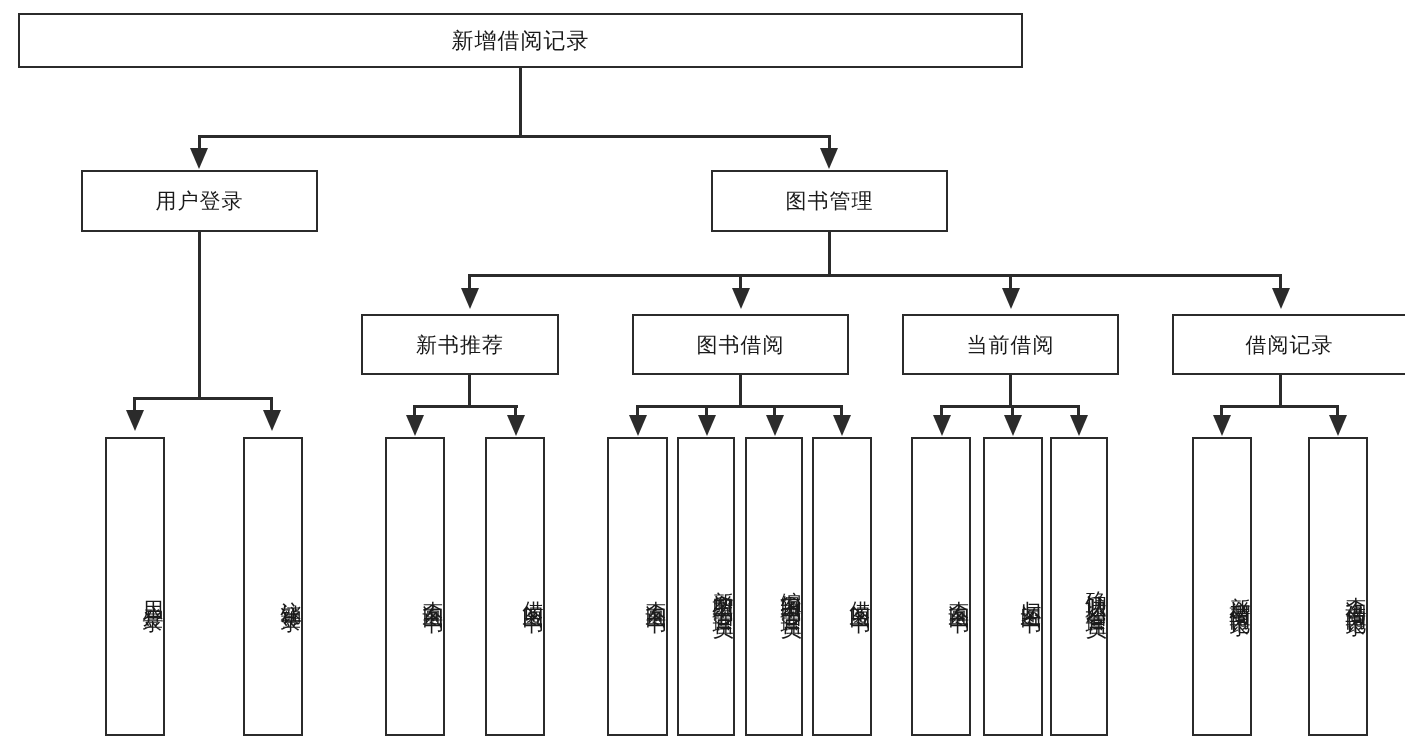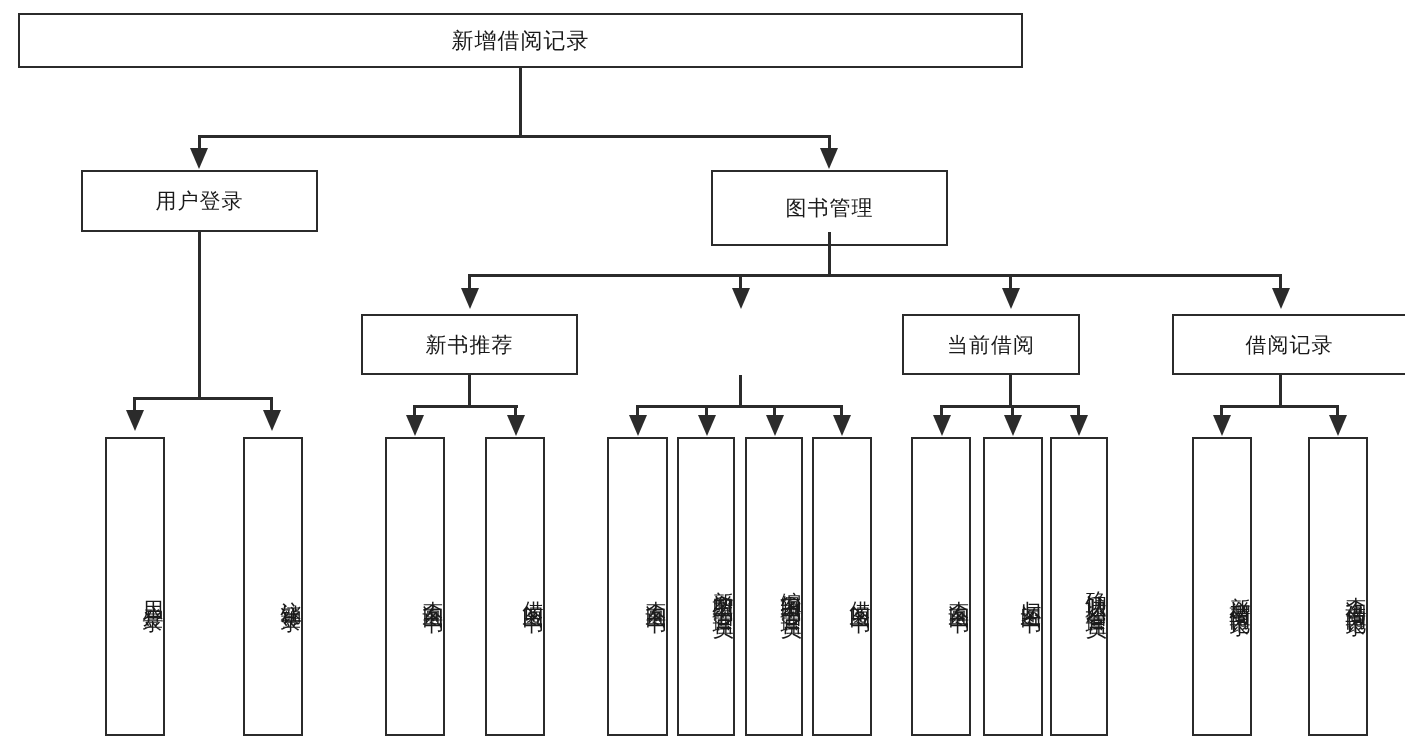--- a/index.html
+++ b/index.html
@@ -75,42 +75,43 @@
   <div class="node node-h node-root" style="left:18px; top:13px; width:1005px; height:55px;">新增借阅记录</div>
 
   <div class="edge edge-v" style="left:519px; top:68px; width:3px; height:69px;"></div>
   <div class="edge edge-h" style="left:198px; top:135px; width:633px; height:3px;"></div>
   <div class="edge edge-v" style="left:198px; top:135px; width:3px; height:15px;"></div>
   <div class="arrow" style="left:190px; top:148px;"></div>
   <div class="edge edge-v" style="left:828px; top:135px; width:3px; height:15px;"></div>
   <div class="arrow" style="left:820px; top:148px;"></div>
 
   <div class="node node-h" style="left:81px; top:170px; width:237px; height:62px;">用户登录</div>
-  <div class="node node-h" style="left:711px; top:170px; width:237px; height:76px;">图书管理</div>
+  <div class="node node-h" style="left:711px; top:170px; width:237px; height:62px;">图书管理</div>
 
   <div class="edge edge-v" style="left:198px; top:232px; width:3px; height:168px;"></div>
   <div class="edge edge-h" style="left:133px; top:397px; width:139px; height:3px;"></div>
   <div class="edge edge-v" style="left:133px; top:397px; width:3px; height:15px;"></div>
   <div class="arrow" style="left:126px; top:410px;"></div>
   <div class="edge edge-v" style="left:270px; top:397px; width:3px; height:15px;"></div>
   <div class="arrow" style="left:263px; top:410px;"></div>
 
   <div class="edge edge-v" style="left:828px; top:232px; width:3px; height:45px;"></div>
   <div class="edge edge-h" style="left:468px; top:274px; width:814px; height:3px;"></div>
   <div class="edge edge-v" style="left:468px; top:274px; width:3px; height:16px;"></div>
   <div class="arrow" style="left:461px; top:288px;"></div>
   <div class="edge edge-v" style="left:739px; top:274px; width:3px; height:16px;"></div>
   <div class="arrow" style="left:732px; top:288px;"></div>
   <div class="edge edge-v" style="left:1009px; top:274px; width:3px; height:16px;"></div>
   <div class="arrow" style="left:1002px; top:288px;"></div>
   <div class="edge edge-v" style="left:1279px; top:274px; width:3px; height:16px;"></div>
   <div class="arrow" style="left:1272px; top:288px;"></div>
 
-  <div class="node node-h" style="left:361px; top:314px; width:217px; height:61px;">新书推荐</div>
-  <div class="node node-h" style="left:902px; top:314px; width:178px; height:61px;">当前借阅</div>
+  <div class="node node-h" style="left:361px; top:314px; width:198px; height:61px;">新书推荐</div>
+  <div class="node node-h" style="left:632px; top:314px; width:217px; height:61px;">图书借阅</div>
+  <div class="node node-h" style="left:902px; top:314px; width:217px; height:61px;">当前借阅</div>
   <div class="node node-h" style="left:1172px; top:314px; width:235px; height:61px;">借阅记录</div>
 
   <div class="edge edge-v" style="left:468px; top:375px; width:3px; height:33px;"></div>
   <div class="edge edge-h" style="left:413px; top:405px; width:105px; height:3px;"></div>
   <div class="edge edge-v" style="left:413px; top:405px; width:3px; height:12px;"></div>
   <div class="arrow" style="left:406px; top:415px;"></div>
   <div class="edge edge-v" style="left:514px; top:405px; width:3px; height:12px;"></div>
   <div class="arrow" style="left:507px; top:415px;"></div>
 
   <div class="edge edge-v" style="left:739px; top:375px; width:3px; height:33px;"></div>

